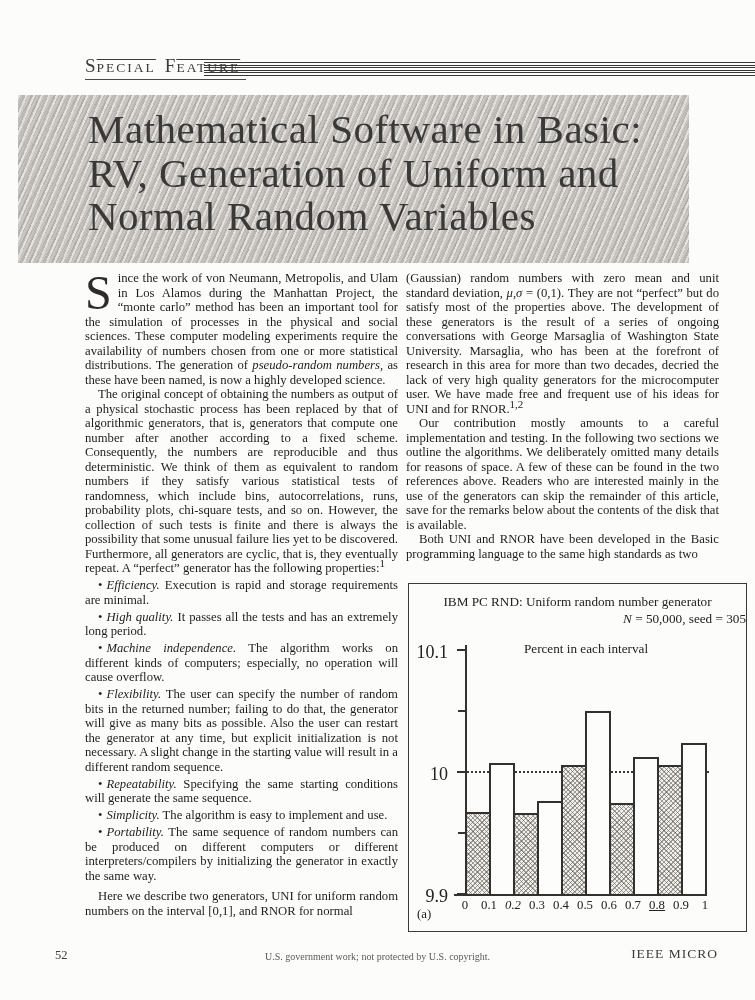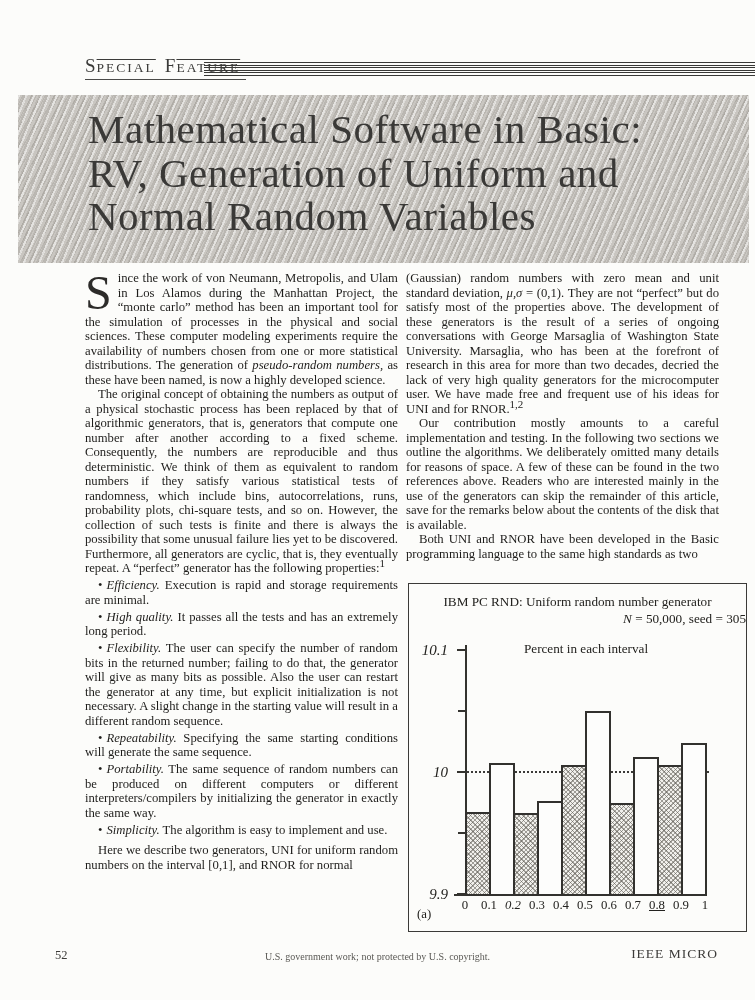--- a/index.html
+++ b/index.html
@@ -21,21 +21,21 @@
   .feature .cap { font-size:19px; letter-spacing:1px; }
   .feature .sc  { font-size:13.5px; letter-spacing:2px; text-decoration:overline; }
   .feature .cap.w2 { margin-left:9px; }
   .header-rules {
     position:absolute; left:204px; top:62px; width:551px; height:14px;
     background:repeating-linear-gradient(to bottom,#383836 0 1.2px, transparent 1.2px 2.55px);
   }
 
   
   .title-band {
-    position:absolute; left:18px; top:95px; width:731px; height:168px;
+    position:absolute; left:18px; top:95px; width:671px; height:168px;
     background:
       repeating-linear-gradient(113deg, rgba(255,255,255,0.5) 0 2px, rgba(0,0,0,0) 2px 5px, rgba(110,106,99,0.16) 5px 7px),
       repeating-linear-gradient(118deg, rgba(130,126,118,0.22) 0 1px, transparent 1px 4px),
       #c9c6c1;
     padding:13px 0 0 70px;
   }
   .title-band .tl {
     font-size:41px; line-height:43.5px; color:#3a3937;
     letter-spacing:0.5px; white-space:nowrap;
   }
@@ -61,21 +61,21 @@
     position:absolute; left:408px; top:583px; width:339px; height:349px;
     border:1.5px solid #3b3a38; background:#fcfcfa;
   }
   .fig-title    { position:absolute; top:10px; left:0; width:100%; text-align:center; font-size:13.2px; color:#23221f; }
   .fig-subtitle { position:absolute; top:27px; left:0; width:100%; text-align:right; font-size:13.2px; color:#23221f; }
   .fig-inner-label { position:absolute; top:57px; left:52px; width:250px; text-align:center; font-size:13.2px; color:#23221f; }
   .y-axis   { position:absolute; background:#34332f; }
   .tick     { position:absolute; background:#34332f; }
   .ref-line { position:absolute; border-top:2px dotted #3b3a38; height:0; }
   .baseline { position:absolute; background:#34332f; }
-  .ylab { position:absolute; left:0; width:46px; text-align:right; padding-right:7px; font-size:15px; color:#23221f;font-style:italic; }
+  .ylab { position:absolute; left:0; width:46px; text-align:right; padding-right:7px; font-size:18px; color:#23221f; }
   .xlab { position:absolute; width:30px; text-align:center; font-size:12.8px; color:#23221f; }
   .bar  { position:absolute; border:2px solid #32312e; background:#fdfdfc; }
   .bar.hatched {
     background:
       repeating-linear-gradient(45deg,  rgba(90,87,80,0.55) 0 1px, transparent 1px 3.2px),
       repeating-linear-gradient(135deg, rgba(90,87,80,0.55) 0 1px, transparent 1px 3.2px),
       #f1f0ec;
   }
   .panel-label { position:absolute; left:8px; top:323px; font-size:12.8px; color:#23221f; }
 
@@ -94,24 +94,25 @@
   <div class="tl">Mathematical Software in Basic:</div>
   <div class="tl">RV, Generation of Uniform and</div>
   <div class="tl">Normal Random Variables</div>
 </div>
 
 <div class="col col-left">
   <p><span class="dropcap">S</span><span>ince the work of von Neumann, Metropolis, and Ulam in Los Alamos during the Manhattan Project, the “monte carlo” method has been an important tool for the simulation of processes in the physical and social sciences. These computer modeling experiments require the availability of numbers chosen from one or more statistical distributions. The generation of </span><span class="it">pseudo-random numbers,</span><span> as these have been named, is now a highly developed science.</span></p>
   <p class="indent"><span>The original concept of obtaining the numbers as output of a physical stochastic process has been replaced by that of algorithmic generators, that is, generators that compute one number after another according to a fixed scheme. Consequently, the numbers are reproducible and thus deterministic. We think of them as equivalent to random numbers if they satisfy various statistical tests of randomness, which include bins, autocorrelations, runs, probability plots, chi-square tests, and so on. However, the collection of such tests is finite and there is always the possibility that some unusual failure lies yet to be discovered. Furthermore, all generators are cyclic, that is, they eventually repeat. A “perfect” generator has the following properties:</span><sup>1</sup></p>
   <p class="bullet"><span class="blt">•</span><span class="it">Efficiency.</span><span> Execution is rapid and storage requirements are minimal.</span></p>
   <p class="bullet"><span class="blt">•</span><span class="it">High quality.</span><span> It passes all the tests and has an extremely long period.</span></p>
+  <p class="bullet"><span class="blt">•</span><span class="it">Machine independence.</span><span> The algorithm works on different kinds of computers; especially, no operation will cause overflow.</span></p>
   <p class="bullet"><span class="blt">•</span><span class="it">Flexibility.</span><span> The user can specify the number of random bits in the returned number; failing to do that, the generator will give as many bits as possible. Also the user can restart the generator at any time, but explicit initialization is not necessary. A slight change in the starting value will result in a different random sequence.</span></p>
   <p class="bullet"><span class="blt">•</span><span class="it">Repeatability.</span><span> Specifying the same starting conditions will generate the same sequence.</span></p>
+  <p class="bullet"><span class="blt">•</span><span class="it">Simplicity.</span><span> The algorithm is easy to implement and use.</span></p>
   <p class="bullet"><span class="blt">•</span><span class="it">Portability.</span><span> The same sequence of random numbers can be produced on different computers or different interpreters/compilers by initializing the generator in exactly the same way.</span></p>
-  <p class="bullet"><span class="blt">•</span><span class="it">Simplicity.</span><span> The algorithm is easy to implement and use.</span></p>
   <p class="indent after-gap"><span>Here we describe two generators, UNI for uniform random numbers on the interval [0,1], and RNOR for normal</span></p>
 </div>
 
 <div class="col col-right">
   <p><span>(Gaussian) random numbers with zero mean and unit standard deviation, </span><span class="it">μ,σ</span><span> = (0,1). They are not “perfect” but do satisfy most of the properties above. The development of these generators is the result of a series of ongoing conversations with George Marsaglia of Washington State University. Marsaglia, who has been at the forefront of research in this area for more than two decades, decried the lack of very high quality generators for the microcomputer user. We have made free and frequent use of his ideas for UNI and for RNOR.</span><sup>1,2</sup></p>
   <p class="indent"><span>Our contribution mostly amounts to a careful implementation and testing. In the following two sections we outline the algorithms. We deliberately omitted many details for reasons of space. A few of these can be found in the two references above. Readers who are interested mainly in the use of the generators can skip the remainder of this article, save for the remarks below about the contents of the disk that is available.</span></p>
   <p class="indent"><span>Both UNI and RNOR have been developed in the Basic programming language to the same high standards as two</span></p>
 </div>
 
 <div class="figure" id="figure">

